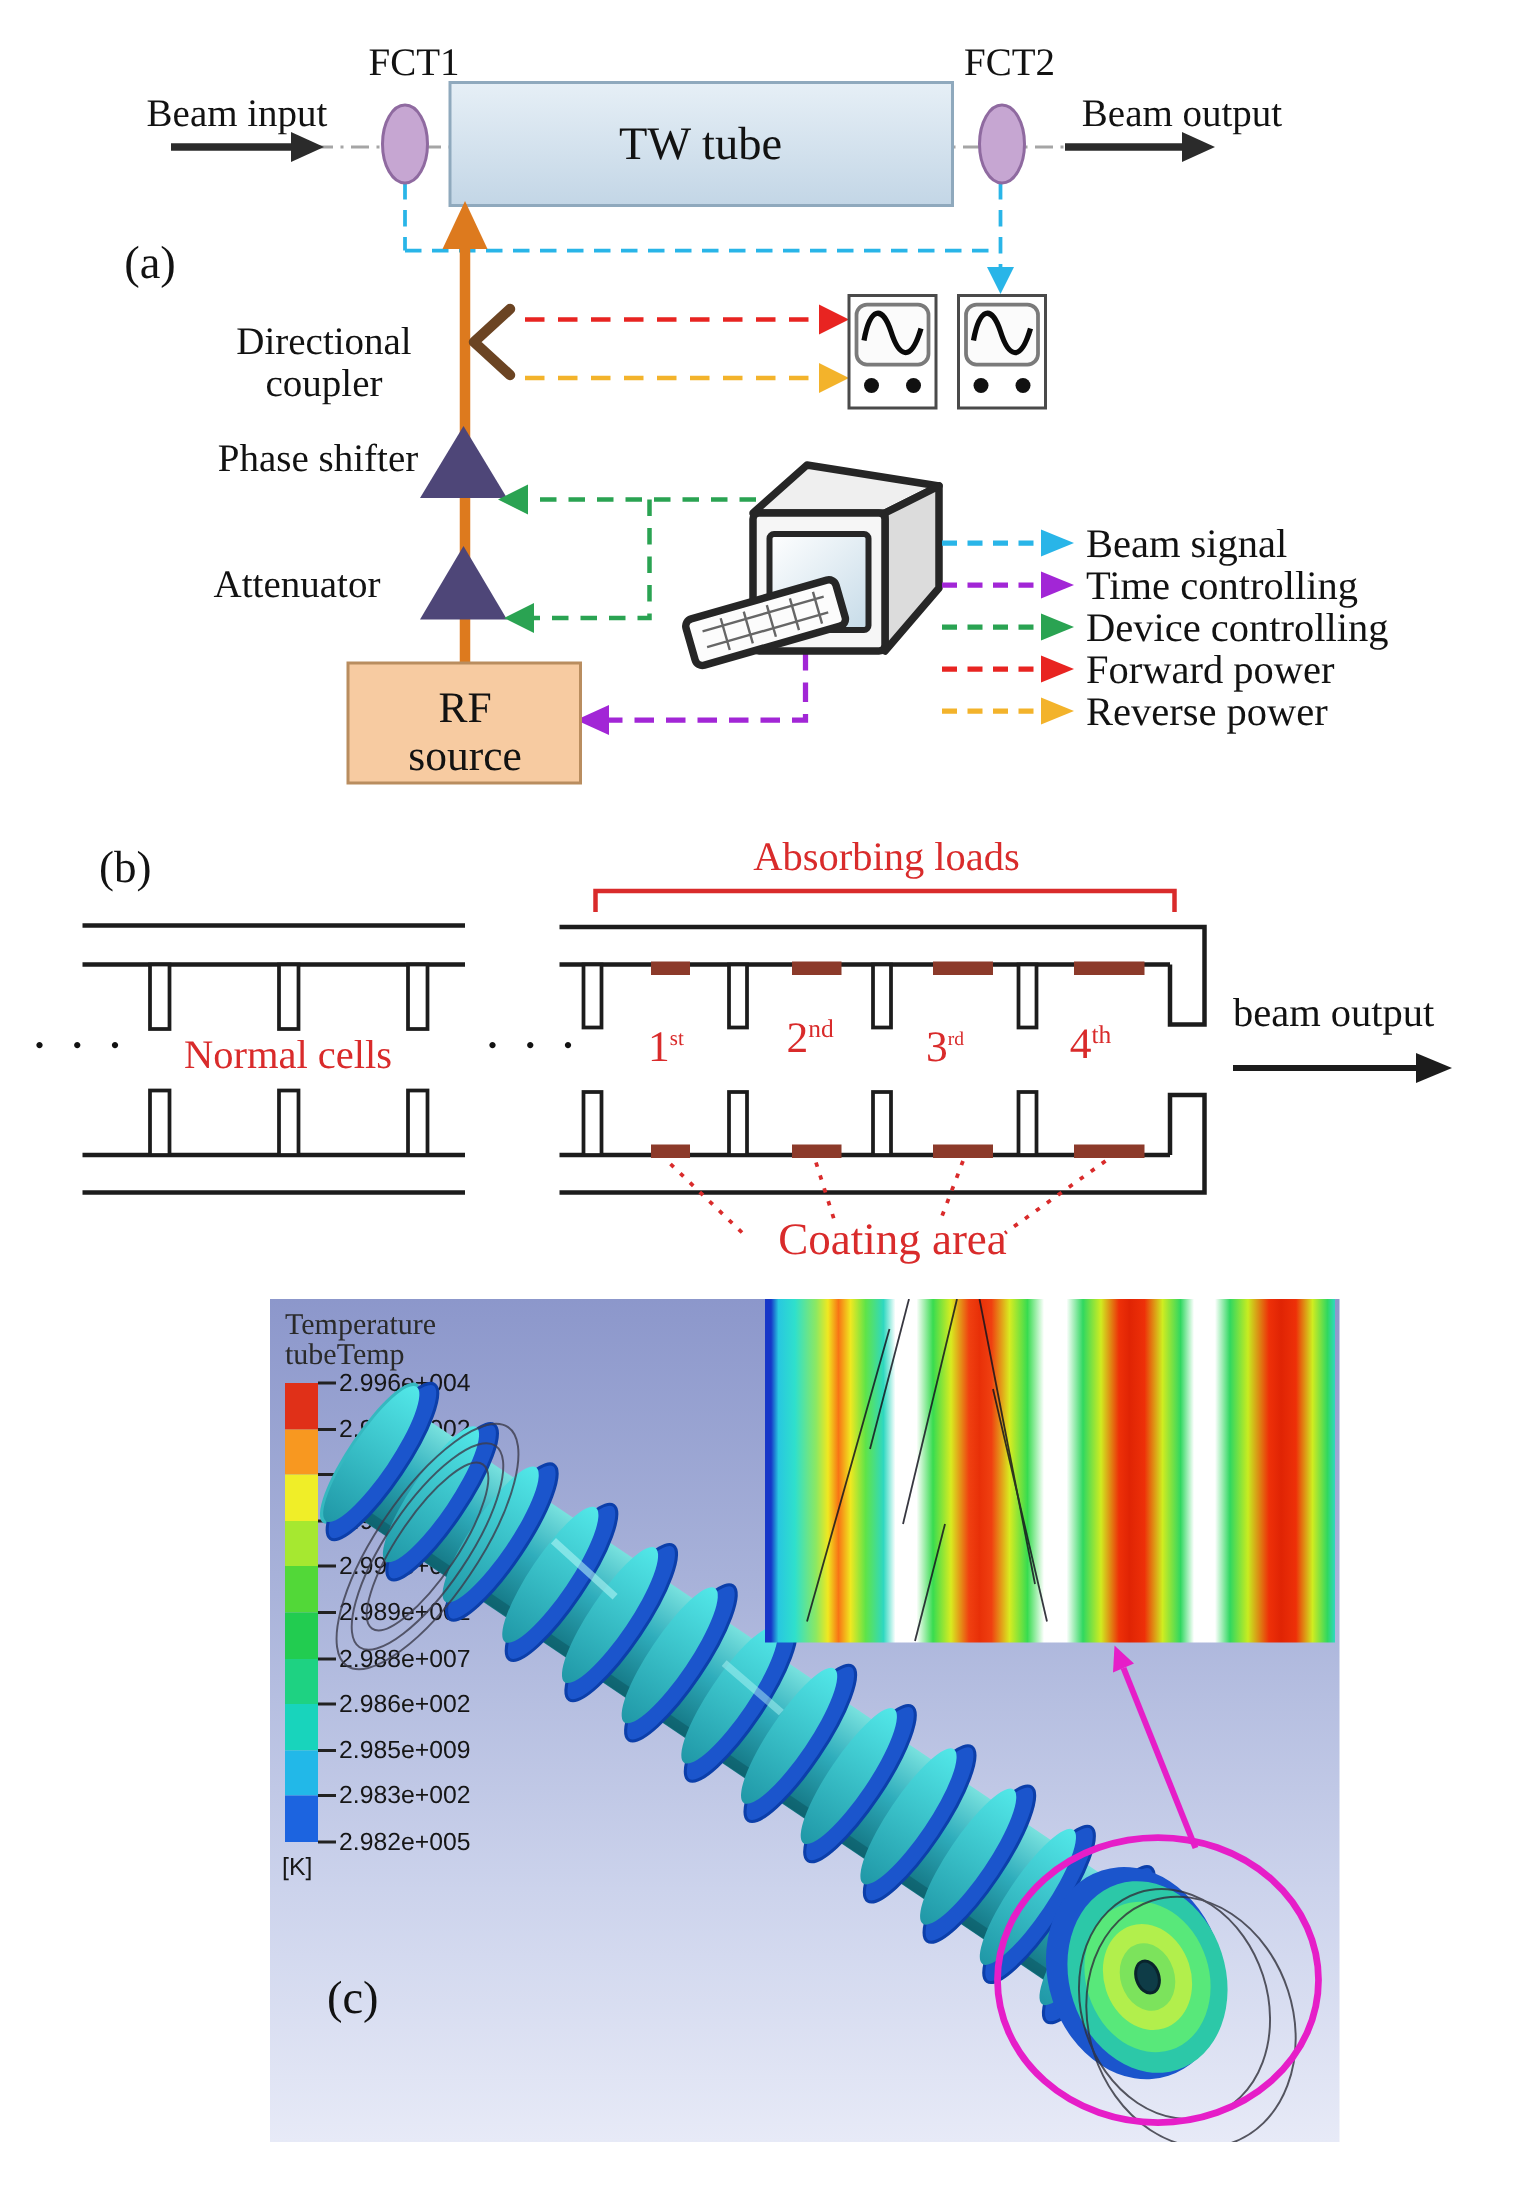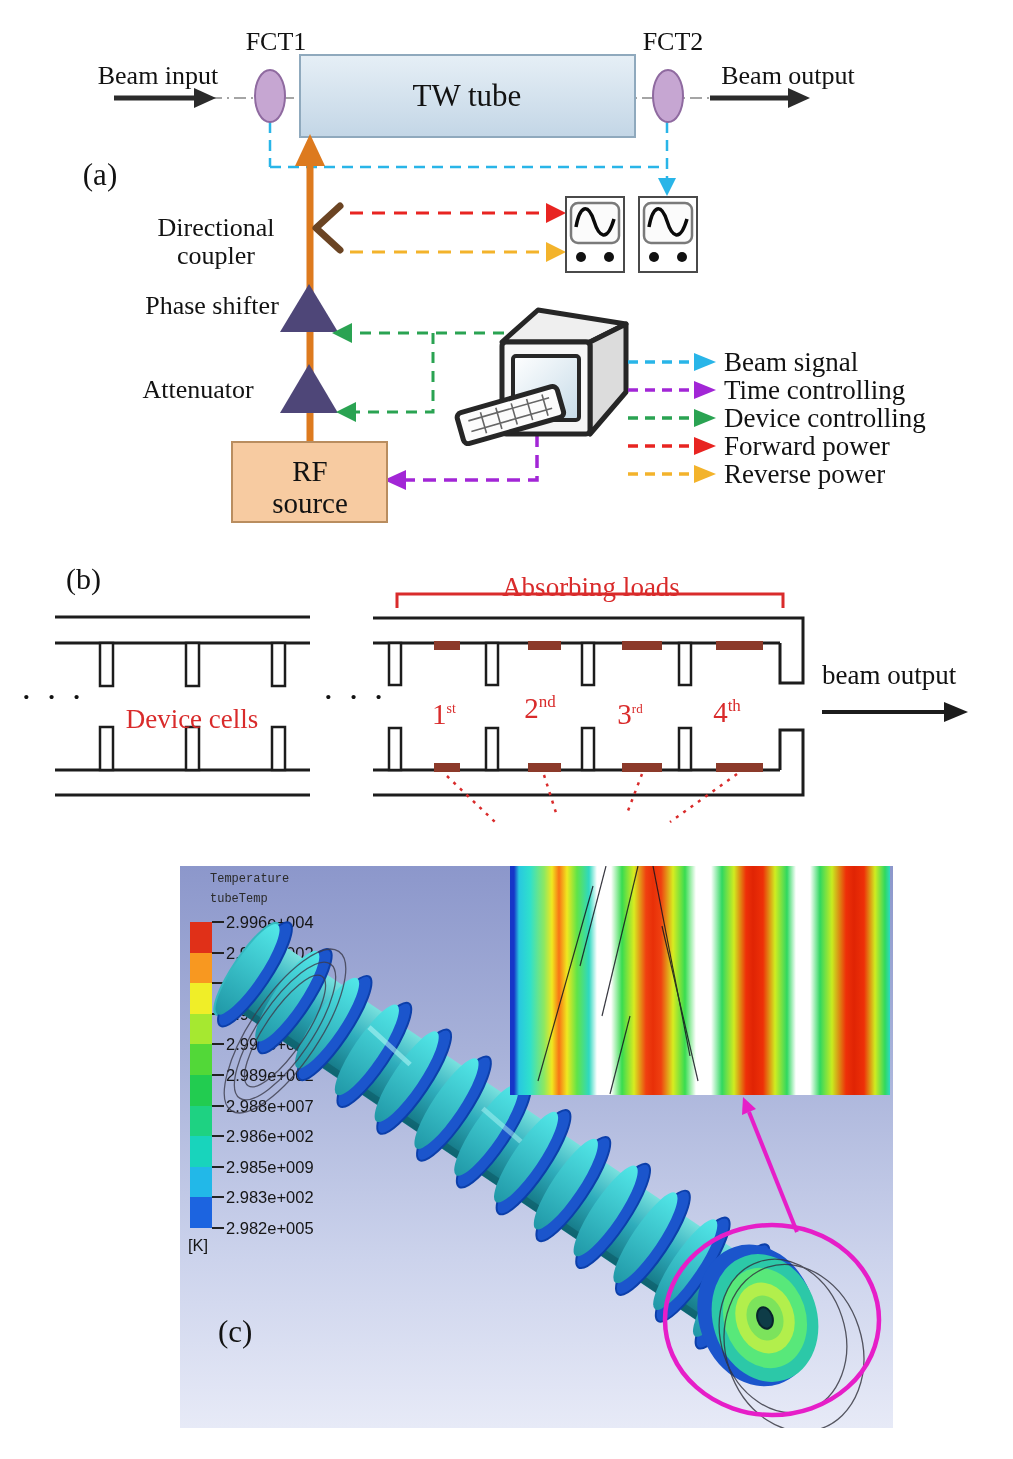--- a/index.html
+++ b/index.html
@@ -3,30 +3,30 @@
 <meta charset="utf-8">
 <style>
   html,body{margin:0;padding:0;background:#ffffff;}
   #page{position:relative;width:1013px;height:1459px;background:#ffffff;overflow:hidden;
         font-family:"Liberation Serif","DejaVu Serif",serif;}
   .abs{position:absolute;}
   svg{position:absolute;left:0;top:0;}
   .t-serif{font-family:"Liberation Serif","DejaVu Serif",serif;fill:#121212;}
   .blab{font-family:"Liberation Serif","DejaVu Serif",serif;color:#121212;}
   .redtxt{font-family:"Liberation Serif","DejaVu Serif",serif;color:#d92b2b;}
-  .center{text-align:center;margin-top:16px;}
+  .center{text-align:center;}
   
   .panel-c{position:absolute;left:180px;top:866px;width:713px;height:562px;
            background:linear-gradient(180deg,#8c97cb 0%,#a9b3da 35%,#ccd3ec 70%,#e7eaf7 100%);}
   .cbar{position:absolute;left:10px;top:56px;width:22px;height:306px;display:flex;flex-direction:column;}
   .cbar>div{flex:1;}
   .ctick{position:absolute;left:46px;width:110px;height:18px;font-family:"Liberation Sans","DejaVu Sans",sans-serif;
           font-size:16.5px;color:#161616;}
   .ctickmark{position:absolute;left:32px;width:12px;height:2px;background:#222;}
-  .ctitle{position:absolute;left:10px;font-family:Liberation Mono, monospace;font-size:12px;color:#2a2a2a;margin-left:20px;}
+  .ctitle{position:absolute;left:10px;font-family:Liberation Serif, serif;font-size:20px;color:#2a2a2a;}
   .inset{position:absolute;left:330px;top:0px;width:380px;height:229px;
     background:linear-gradient(90deg,
       #1636c8 0px,#1636c8 4px,#28c8e0 9px,#2fe0cc 20px,
       #8ce862 34px,#f0e820 42px,#f87414 49px,#f0e820 57px,
       #60e448 67px,#2fd8c0 79px,
       #ffffff 87px,#ffffff 101px,
       #38dc50 112px,#d8ec20 124px,#f04010 136px,#e83008 143px,#f04010 151px,#d8ec20 163px,#38dc50 175px,
       #ffffff 186px,#ffffff 201px,
       #30d860 212px,#d0ec20 224px,#ee3008 236px,#e02404 243px,#ee3008 253px,#d0ec20 265px,#30d860 277px,
       #ffffff 286px,#ffffff 300px,
@@ -216,31 +216,32 @@
 
     <g>
       <line x1="822" y1="162" x2="944" y2="162" stroke="#1c1c1c" stroke-width="4"></line>
       <polygon points="944,152 968,162 944,172" fill="#1c1c1c"></polygon>
     </g>
   </svg>
 
   <div class="abs blab" style="left:66px;top:562px;font-size:30px">(b)</div>
   <div class="abs blab" style="left:22px;top:682px;font-size:26px;font-weight:bold;letter-spacing:5px">· · ·</div>
   <div class="abs blab" style="left:324px;top:682px;font-size:26px;font-weight:bold;letter-spacing:5px">· · ·</div>
-  <div class="abs redtxt center" style="left:112px;top:688px;width:160px;font-size:27px">Device cells</div>
+  <div class="abs redtxt center" style="left:112px;top:688px;width:160px;font-size:27px">Normal cells</div>
   <div class="abs redtxt center" style="left:486px;top:556px;width:210px;font-size:27px">Absorbing loads</div>
   <div class="abs redtxt center" style="left:414px;top:682px;width:60px;font-size:29px">
     <span>1</span><sup style="font-size:14px">st</sup></div>
   <div class="abs redtxt center" style="left:510px;top:676px;width:60px;font-size:29px">
     <span>2</span><sup style="font-size:17px">nd</sup></div>
   <div class="abs redtxt center" style="left:600px;top:682px;width:60px;font-size:29px">
     <span>3</span><sup style="font-size:13px">rd</sup></div>
   <div class="abs redtxt center" style="left:697px;top:680px;width:60px;font-size:29px">
     <span>4</span><sup style="font-size:17px">th</sup></div>
   <div class="abs blab" style="left:822px;top:660px;font-size:27px">beam output</div>
+  <div class="abs redtxt center" style="left:500px;top:810px;width:190px;font-size:30px">Coating area</div>
 
   <div class="panel-c">
     <div class="ctitle" style="top:6px">Temperature</div>
     <div class="ctitle" style="top:26px">tubeTemp</div>
 
     <div class="cbar">
       <div style="background: rgb(224, 48, 24);"></div>
         <div style="background: rgb(248, 152, 32);"></div>
       <div style="background: rgb(240, 238, 40);"></div>
         <div style="background: rgb(166, 232, 48);"></div>

